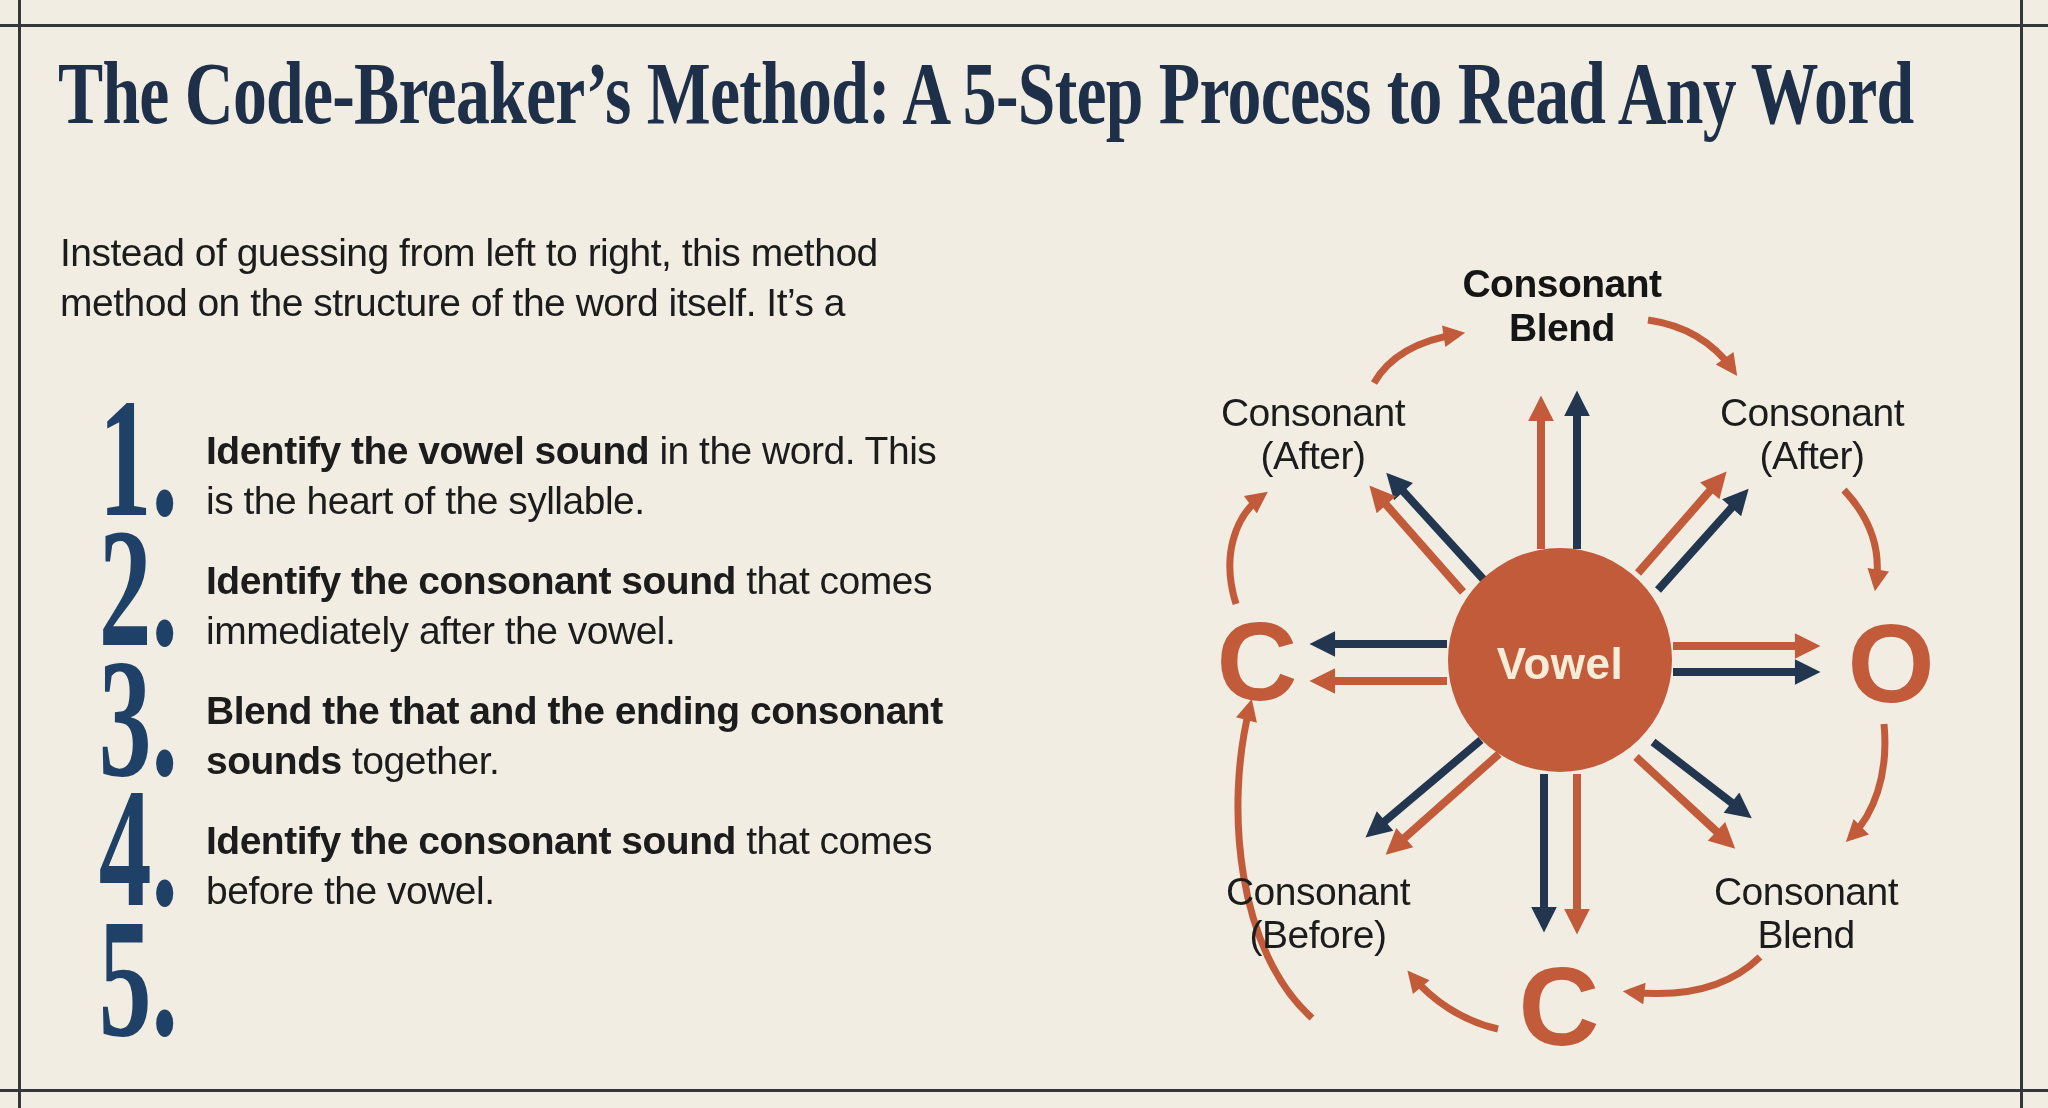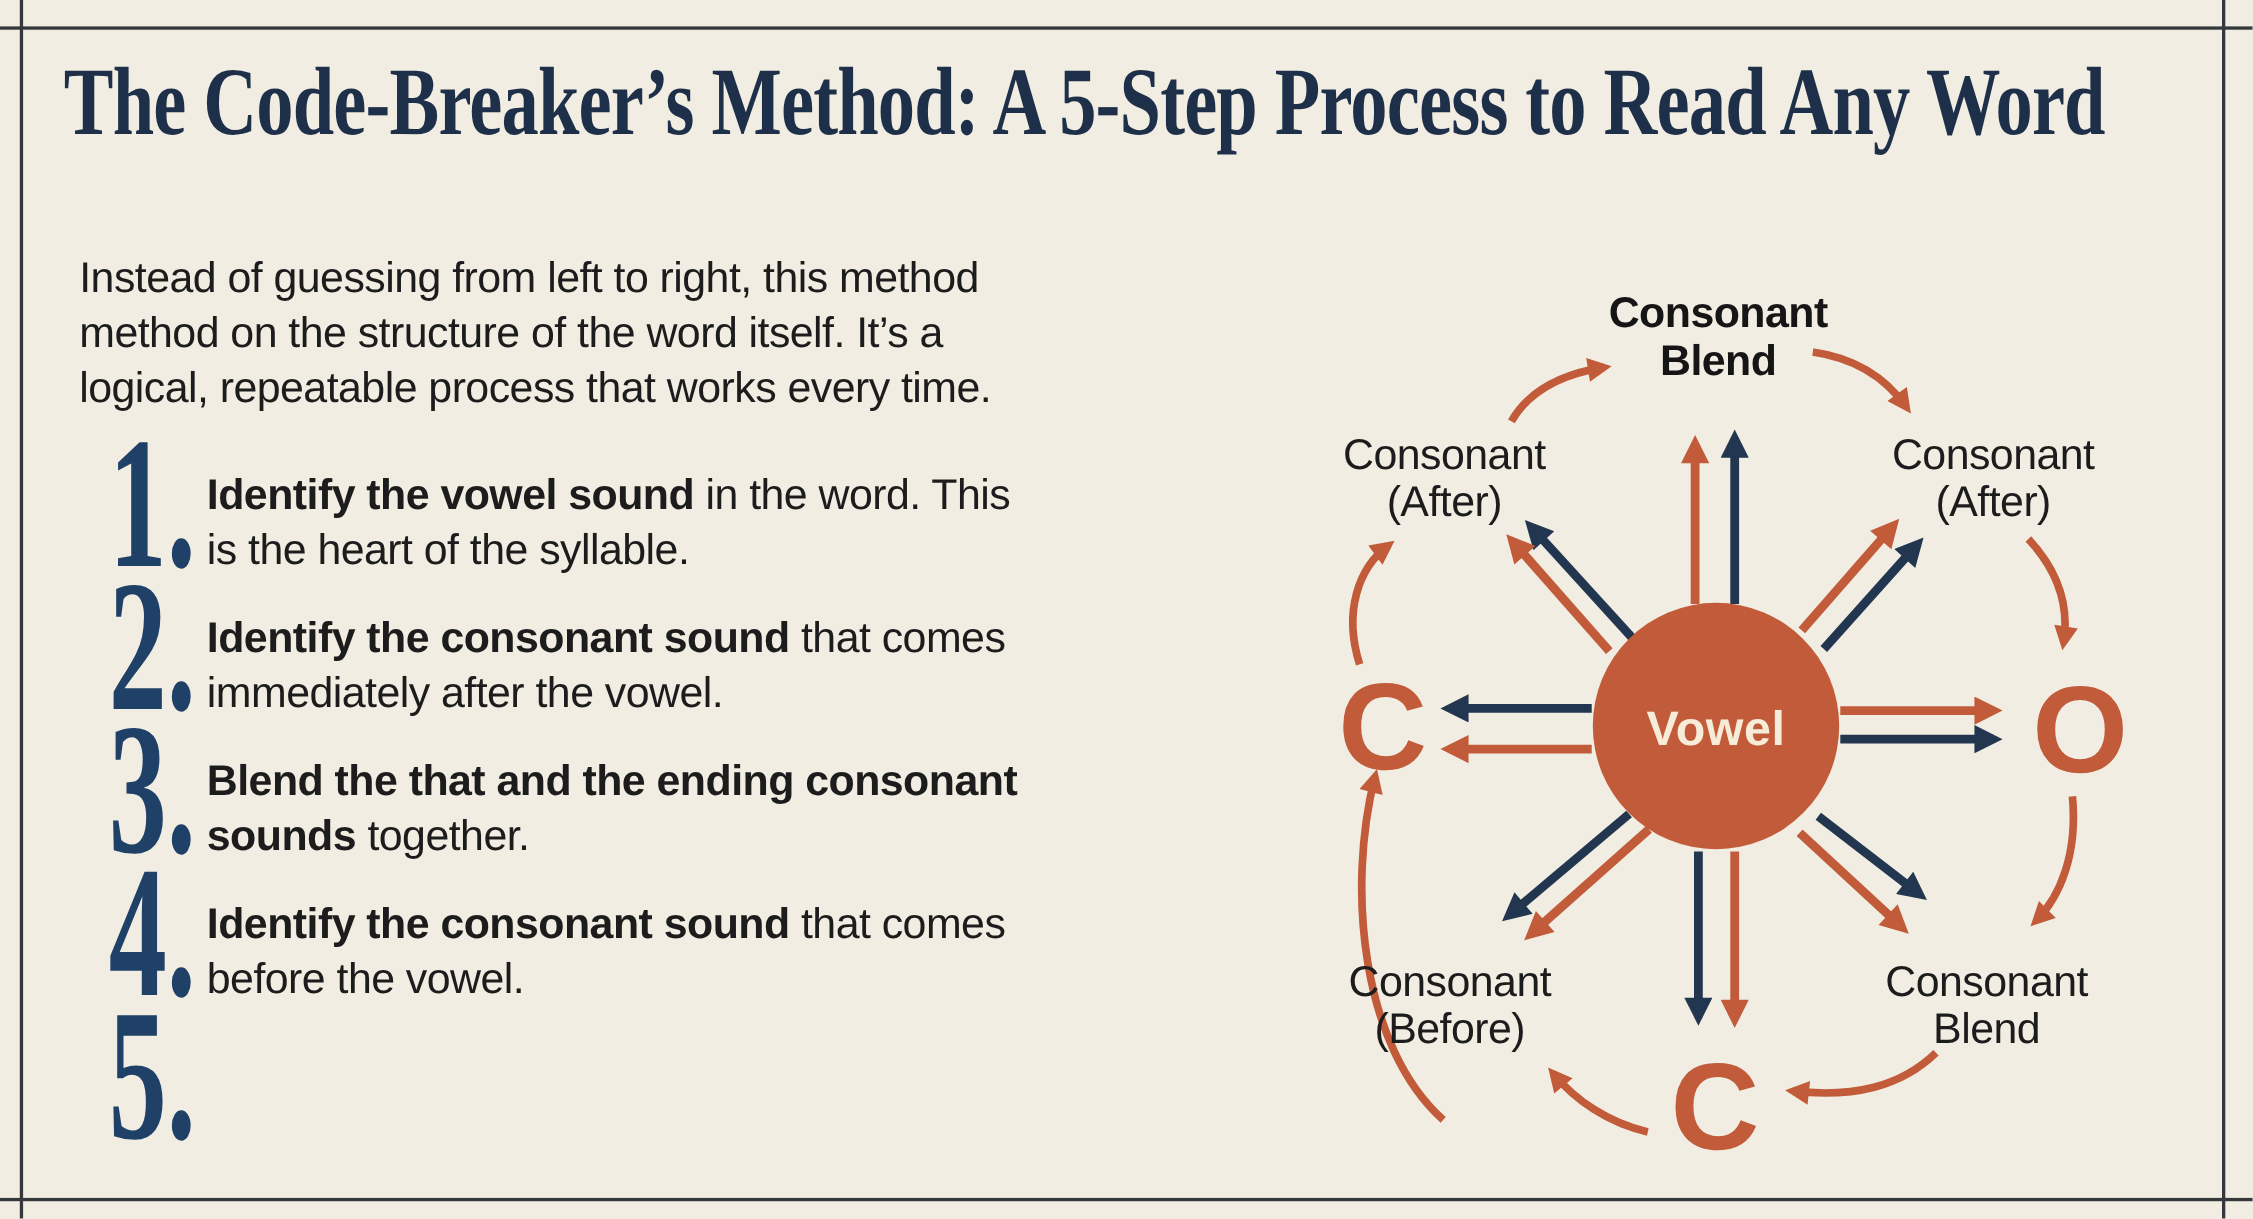--- a/index.html
+++ b/index.html
@@ -8,31 +8,31 @@
   .vline{position:absolute;top:0;bottom:0;width:3px;background:var(--frame,#34383b);}
   .hline{position:absolute;left:0;right:0;height:3px;background:var(--frame,#34383b);}
   #vline-left{left:18px;} #vline-right{left:2020px;}
   #hline-top{top:24px;} #hline-bottom{top:1089px;}
 
   #title{position:absolute;left:58px;top:50px;margin:0;white-space:nowrap;
          font-family:"Liberation Serif",serif;font-weight:700;font-size:88px;line-height:88px;
          color:var(--title-navy,#1e3049);transform:scaleX(0.77);transform-origin:left center;
          letter-spacing:-1px;}
 
-  #intro{position:absolute;left:72px;top:228px;color:var(--ink,#1c1c1c);
+  #intro{position:absolute;left:60px;top:228px;color:var(--ink,#1c1c1c);
          font-size:39px;line-height:50px;letter-spacing:-0.5px;}
   .iline{white-space:nowrap;}
 
   #steps{position:absolute;left:58px;top:424px;}
   .step{display:flex;align-items:flex-start;height:130px;}
   .step-number{flex:0 0 120px;width:120px;text-align:right;}
   .numinner{display:inline-block;font-family:"Liberation Serif",serif;font-weight:700;
             font-size:120px;line-height:100px;color:var(--number-navy,#1f4168);
             transform:scale(0.88,1.42);transform-origin:100% 88%;}
-  .step-text{margin-left:10px;padding-top:2px;color:var(--ink,#1c1c1c);
+  .step-text{margin-left:28px;padding-top:2px;color:var(--ink,#1c1c1c);
              font-size:39px;line-height:50px;letter-spacing:-0.5px;}
   .sline{white-space:nowrap;}
   .seg-b{font-weight:700;}
 
   #diagram{position:absolute;left:1100px;top:180px;width:948px;height:928px;}
   #diagram text{font-family:"Liberation Sans",sans-serif;text-anchor:middle;}
   .dlabel{font-size:39px;fill:var(--ink,#1c1c1c);letter-spacing:-0.5px;}
   .dlabel-bold{font-weight:700;fill:#151515;}
   .dletter{font-size:112px;font-weight:700;fill:var(--orange,#c15b39);dominant-baseline:central;}
   .dcenter{font-size:44px;font-weight:700;fill:var(--vowel-text,#f7ecd8);dominant-baseline:central;letter-spacing:0.5px;}
@@ -47,21 +47,20 @@
   <div class="vline" id="vline-left"></div>
   <div class="vline" id="vline-right"></div>
   <div class="hline" id="hline-top"></div>
   <div class="hline" id="hline-bottom"></div>
 
   <h1 id="title">The Code-Breaker’s Method: A 5-Step Process to Read Any Word</h1>
 
   <div id="intro">
     <div class="iline">Instead of guessing from left to right, this method</div>
     <div class="iline">method on the structure of the word itself. It’s a</div>
-    <div class="iline">logical, repeatable process that works every time.</div>
   </div>
 
   <div id="steps">
     <div class="step">
       <div class="step-number"><span class="numinner">1.</span></div>
       <div class="step-text">
           <div class="sline"><span class="seg-b">Identify the vowel sound</span><span class="seg-r"> in the word. This</span></div>
           <div class="sline"><span class="seg-r">is the heart of the syllable.</span></div>
         </div>
     </div>

